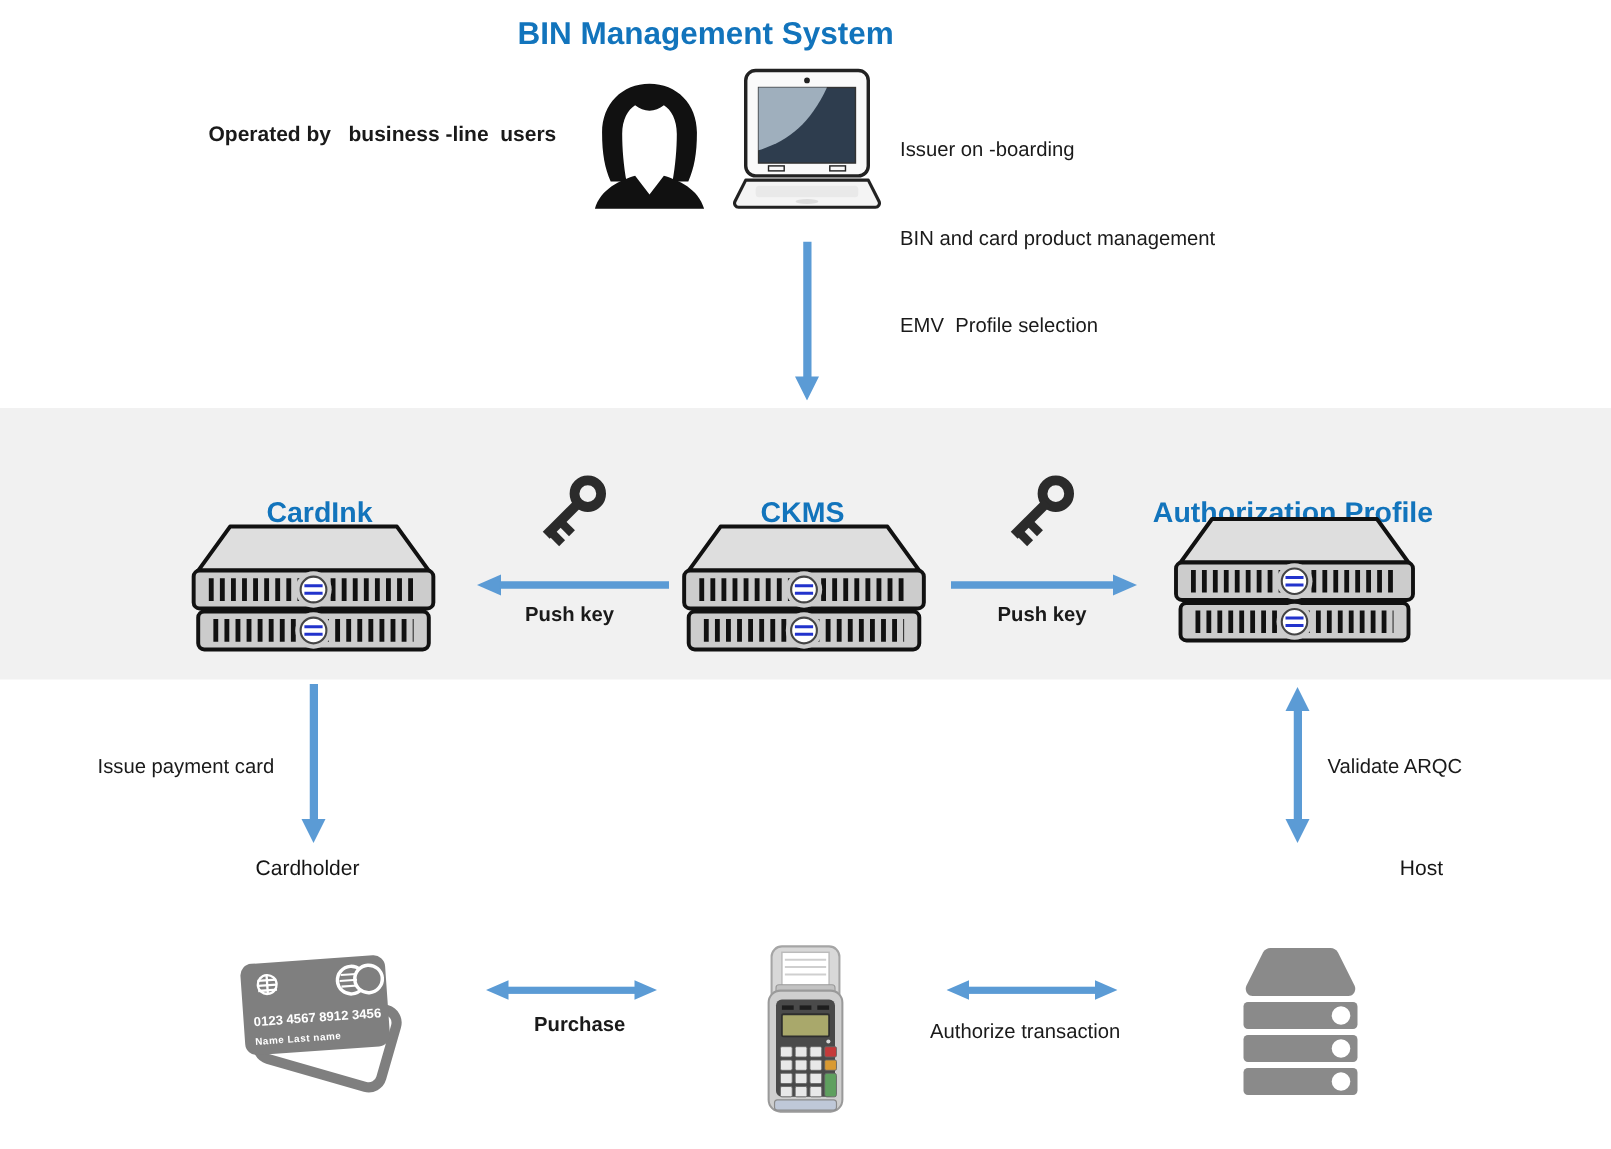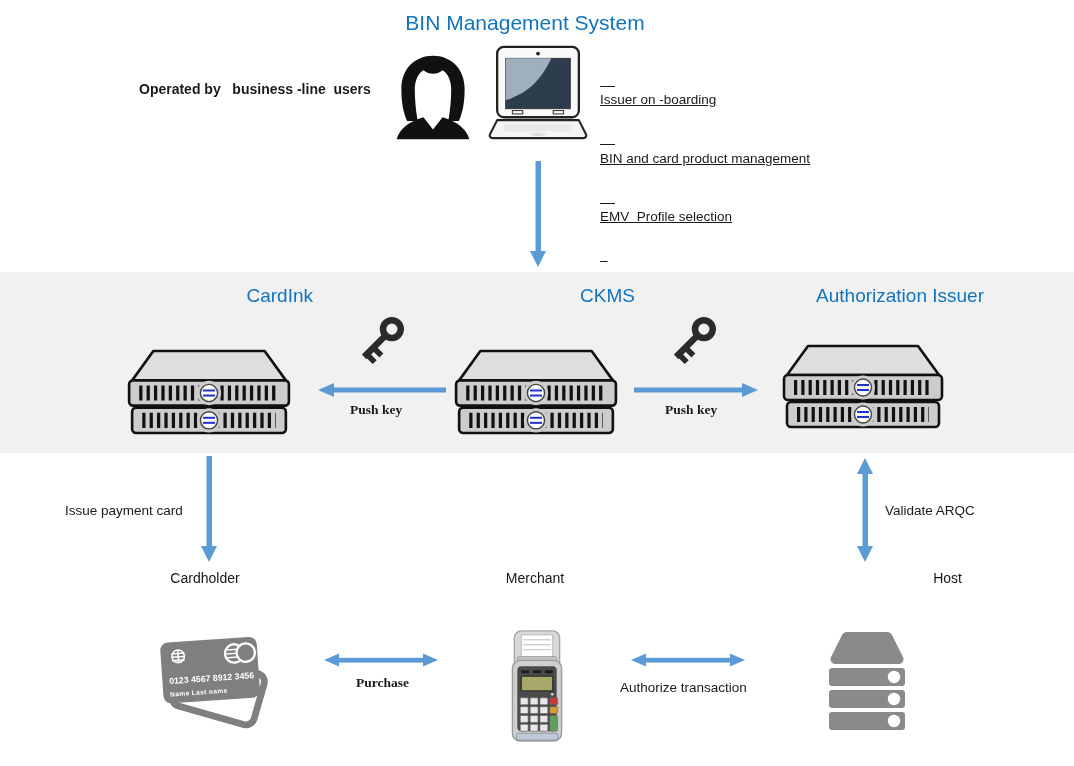--- a/index.html
+++ b/index.html
@@ -4,27 +4,27 @@
 <style>
   * { margin:0; padding:0; box-sizing:border-box; }
   html,body { background:#ffffff; }
   #canvas {
     position:relative; width:1074px; height:766px; background:#ffffff;
     font-family:"Liberation Sans", sans-serif; color:#1a1a1a; overflow:hidden;
   }
   .abs { position:absolute; }
   .pre { white-space:pre; }
   .band { background:#F1F1F1; }
-  .title { font-size:21px; font-weight:400; color:#1274BC; text-align:center; }
-  .node-heading { font-size:19px; font-weight:400; color:#1274BC; text-align:right; line-height:29px; }
+  .title { font-size:21px; font-weight:700; color:#1274BC; }
+  .node-heading { font-size:19px; font-weight:700; color:#1274BC; text-align:center; line-height:29px;margin-top:47px; }
   .tier-label { font-size:14px; font-weight:500; color:#151515; text-align:center; }
   .body-text { font-size:14px; color:#1a1a1a; }
-  .feature-list { font-size:13.5px; color:#1a1a1a; line-height:19.5px; list-style:none;text-decoration:underline; }
+  .feature-list { font-size:13.5px; color:#1a1a1a; line-height:19.5px; list-style:none; }
   .edge-label { font-size:13.5px; color:#1a1a1a; }
-  .edge-label.b { font-weight:600;font-family:Liberation Serif, serif; }
+  .edge-label.b { font-weight:600; }
   .arrow svg { display:block; }
   .arrow-fill { fill:#5B9BD5; }
   svg text { font-family:"Liberation Sans", sans-serif; }
 </style>
 </head>
 <body>
 
 <svg width="0" height="0" style="position:absolute" aria-hidden="true">
   <defs>
 
@@ -165,21 +165,21 @@
   <div class="abs arrow" style="left:529px; top:161px;">
     <svg width="18" height="106" class="arrow-fill">
         <rect x="6.5" y="0" width="5.5" height="91"></rect>
         <polygon points="9,106 1,90 17,90"></polygon>
       </svg>
   </div>
 
   <div class="abs node-heading" style="left:113px; top:281px; width:200px;">CardInk</div>
   <div class="abs node-heading" style="left:435px; top:281px; width:200px;">CKMS</div>
   <div class="abs node-heading" style="left:740px; top:281px; width:244px;">
-    <div>Authorization Issuer</div>
+    <div>Authorization Profile</div>
   </div>
 
   <svg class="abs" style="left:126px; top:348px;" width="166" height="89">
       <use href="#sym-server"></use>
     </svg>
   <svg class="abs" style="left:453px; top:348px;" width="166" height="89">
       <use href="#sym-server"></use>
     </svg>
   <svg class="abs" style="left:781px; top:343px;" width="164" height="88">
       <use href="#sym-server"></use>
@@ -219,21 +219,20 @@
   <div class="abs arrow" style="left:856px; top:458px;">
     <svg width="18" height="104" class="arrow-fill">
         <polygon points="9,0 1,16 17,16"></polygon>
         <rect x="6.5" y="14" width="5.5" height="76"></rect>
         <polygon points="9,104 1,88 17,88"></polygon>
       </svg>
   </div>
   <div class="abs edge-label" style="left:885px; top:503px;">Validate ARQC</div>
 
   <div class="abs tier-label" style="left:105px; top:570px; width:200px;">Cardholder</div>
-  <div class="abs tier-label" style="left:435px; top:570px; width:200px;">Merchant</div>
   <div class="abs tier-label" style="left:762px; top:570px; width:200px;text-align:right;">Host</div>
 
   <svg class="abs" style="left:156px; top:632px;" width="116" height="104">
       <use href="#sym-cards"></use>
     </svg>
 
   <svg class="abs" style="left:504px; top:627px;" width="66" height="118">
       <use href="#sym-terminal"></use>
     </svg>
 

